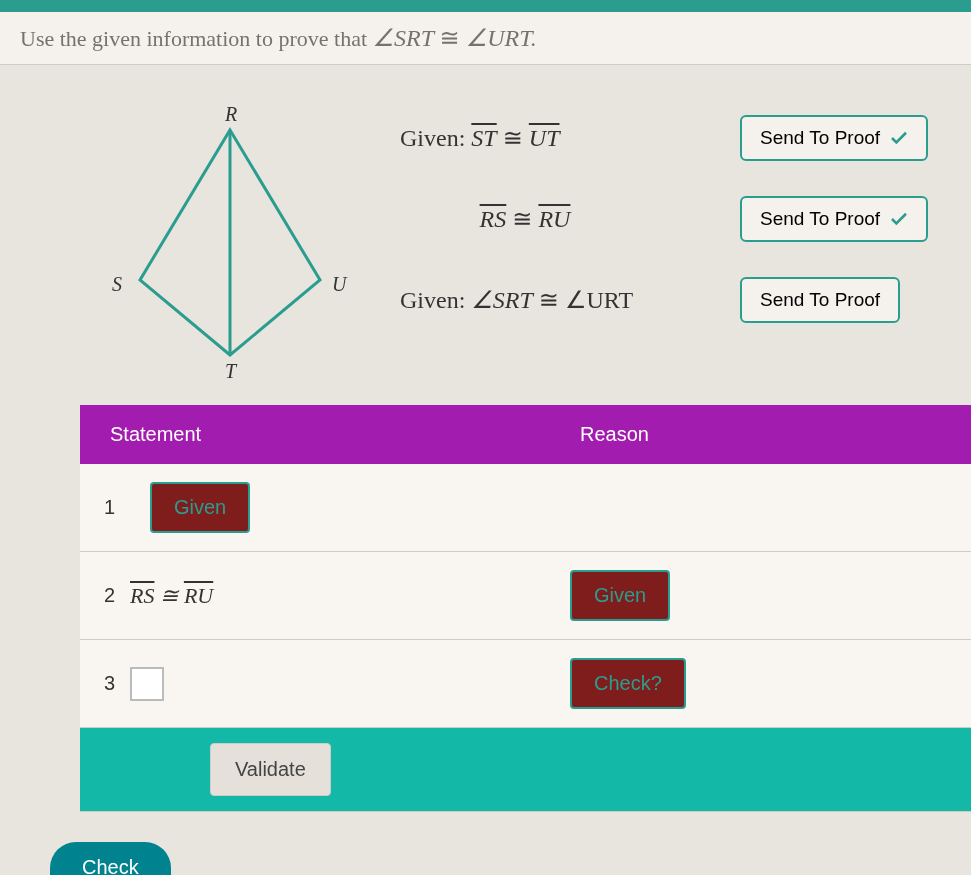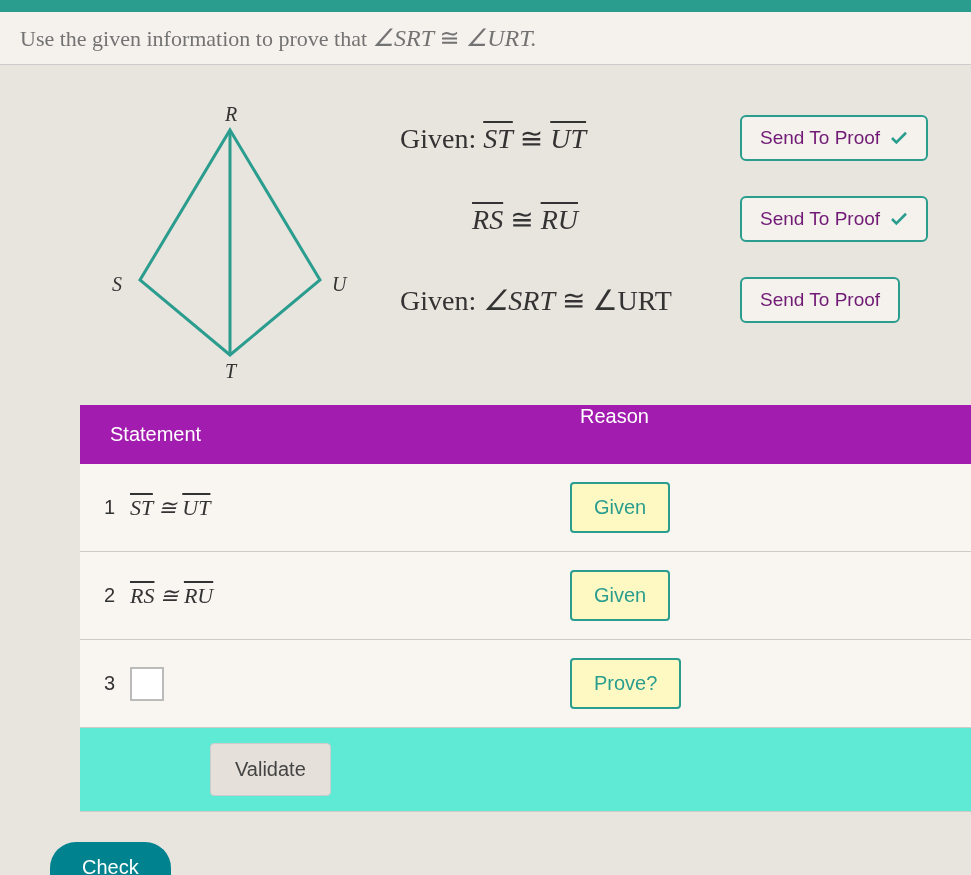--- a/index.html
+++ b/index.html
@@ -56,28 +56,28 @@
     gap: 35px;
     padding-top: 20px;
   }
   .gp-row {
     display: flex;
     align-items: center;
     gap: 30px;
     font-family: 'Times New Roman', serif;
   }
   .gp-text {
-    font-size: 28px;
+    font-size: 24px;
     color: #333;
     width: 310px;
   }
   .send-btn {
     border: 2px solid #2a9d8f;
     background: #f5f2ed;
-    color: #701a75;
+    color: #000000;
     padding: 10px 18px;
     font-size: 19px;
     border-radius: 6px;
     display: flex;
     align-items: center;
     gap: 10px;
     cursor: pointer;
     font-family: Arial, sans-serif;
     white-space: nowrap;
     justify-content: space-between;
@@ -96,21 +96,21 @@
     background: #a21caf;
     color: #fff;
     font-size: 20px;
   }
   .th-statement {
     width: 470px;
     padding: 18px 30px;
   }
   .th-reason {
     flex: 1;
-    padding: 0 30px;
+    padding: 18px 30px;
   }
   .proof-row {
     display: flex;
     border-bottom: 1px solid #d0ccc5;
     min-height: 88px;
     align-items: center;
     background: #f9f6f1;
   }
   .row-num {
     width: 50px;
@@ -125,40 +125,40 @@
     font-size: 22px;
     font-style: italic;
     color: #333;
   }
   .row-reason {
     flex: 1;
     padding-left: 20px;
   }
   .reason-btn {
     border: 2px solid #2a9d8f;
-    background: #fef9c3;
+    background: #7f1d1d;
     color: #2a9d8f;
     padding: 12px 22px;
     font-size: 20px;
     border-radius: 4px;
     cursor: pointer;
     font-family: Arial, sans-serif;
   }
   .empty-box {
     display: inline-block;
     width: 34px;
     height: 34px;
     border: 2px solid #bbb;
     background: #fff;
     vertical-align: middle;
   }
   .validate-row {
     display: flex;
     padding: 15px 0 15px 130px;
-    background: #5eead4;
+    background: #14b8a6;
     border-bottom: 1px solid #d0ccc5;
   }
   .validate-btn {
     background: #e5e1da;
     border: 1px solid #ccc;
     padding: 14px 24px;
     font-size: 20px;
     color: #444;
     border-radius: 4px;
     cursor: pointer;
@@ -242,25 +242,20 @@
   </div>
 
   <div class="proof-table">
     <div class="table-header">
       <div class="th-statement">Statement</div>
       <div class="th-reason">Reason</div>
     </div>
 
     <div class="proof-row">
       <div class="row-num">1</div>
-      <div class="row-statement">
-        <span class="overline">ST</span>
-        ≅
-        <span class="overline">UT</span>
-      </div>
       <div class="row-reason">
         <button class="reason-btn">Given</button>
       </div>
     </div>
 
     <div class="proof-row">
       <div class="row-num">2</div>
       <div class="row-statement">
         <span class="overline">RS</span>
         ≅
@@ -270,21 +265,21 @@
         <button class="reason-btn">Given</button>
       </div>
     </div>
 
     <div class="proof-row">
       <div class="row-num">3</div>
       <div class="row-statement">
         <span class="empty-box"></span>
       </div>
       <div class="row-reason">
-        <button class="reason-btn">Prove?</button>
+        <button class="reason-btn">Check?</button>
       </div>
     </div>
 
     <div class="validate-row">
       <button class="validate-btn">Validate</button>
     </div>
   </div>
 
   <button class="check-btn">Check</button>
 </div>

